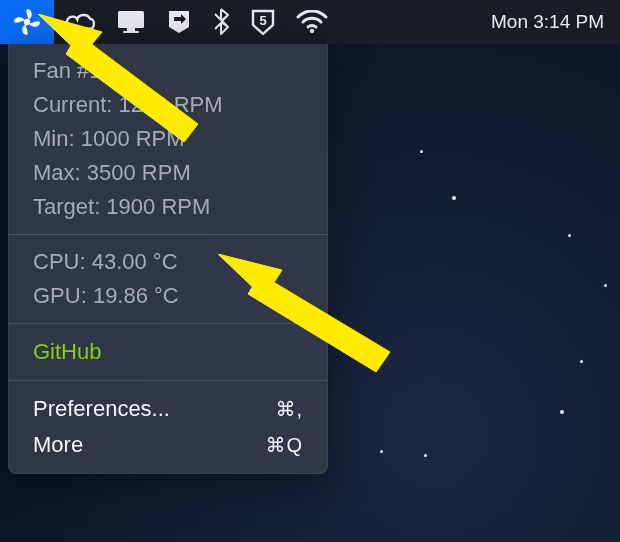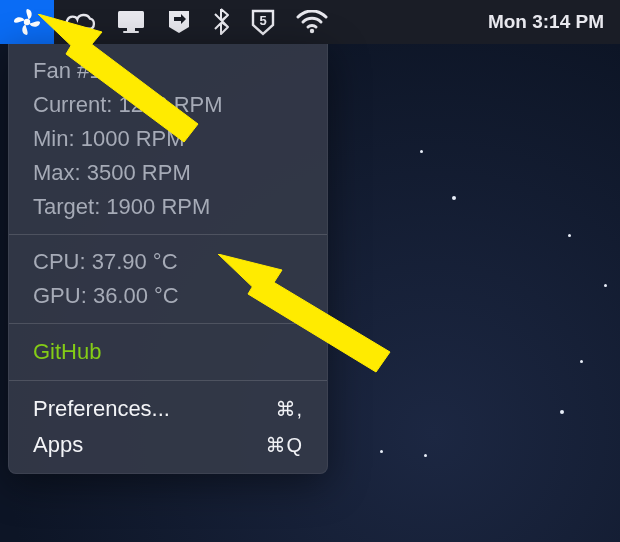--- a/index.html
+++ b/index.html
@@ -29,21 +29,21 @@
     height: 44px;
     background: #1a1d26;
     display: flex;
     align-items: center;
     padding: 0 8px 0 0;
     color: #e8e8ee;
     font-size: 19px;
     font-weight: 500;
   }
   .menubar-left { display: flex; align-items: center; height: 100%; }
-  .menubar-right { margin-left: auto; display: flex; align-items: flex-start; gap: 18px; font-weight: bold; }
+  .menubar-right { margin-left: auto; display: flex; align-items: flex-start; gap: 18px; }
   .mb-item {
     height: 100%;
     display: flex;
     align-items: center;
     justify-content: center;
     padding: 0 10px;
   }
   .fan-item { background: #0a6cf5; width: 54px; height: 44px; }
   .fan-icon-svg { display: block; }
 
@@ -157,33 +157,33 @@
 
 <div class="dropdown">
   <div class="section">
     <div class="row header-row">Fan #1</div>
     <div class="row">Current: 1202 RPM</div>
     <div class="row">Min: 1000 RPM</div>
     <div class="row">Max: 3500 RPM</div>
     <div class="row">Target: 1900 RPM</div>
   </div>
   <div class="section">
-    <div class="row">CPU: 37.90 °C</div>
-    <div class="row">GPU: 36.00 °C</div>
+    <div class="row">CPU: 43.00 °C</div>
+    <div class="row">GPU: 19.86 °C</div>
   </div>
   <div class="section">
     <div class="link-row">GitHub</div>
   </div>
   <div class="section">
     <div class="pref-row">
       <span>Preferences...</span>
       <span class="shortcut">⌘,</span>
     </div>
     <div class="pref-row">
-      <span>Apps</span>
+      <span>More</span>
       <span class="shortcut">⌘Q</span>
     </div>
   </div>
 </div>
 
 <svg class="arrow" style="left:38px; top:14px;" width="170" height="140" viewBox="0 0 170 140">
   <g fill="#FFEB00" stroke="#FFEB00">
     <polygon points="0,0 64,18 44,42"></polygon>
     <polygon points="40,20 160,110 146,128 28,40"></polygon>
   </g>

